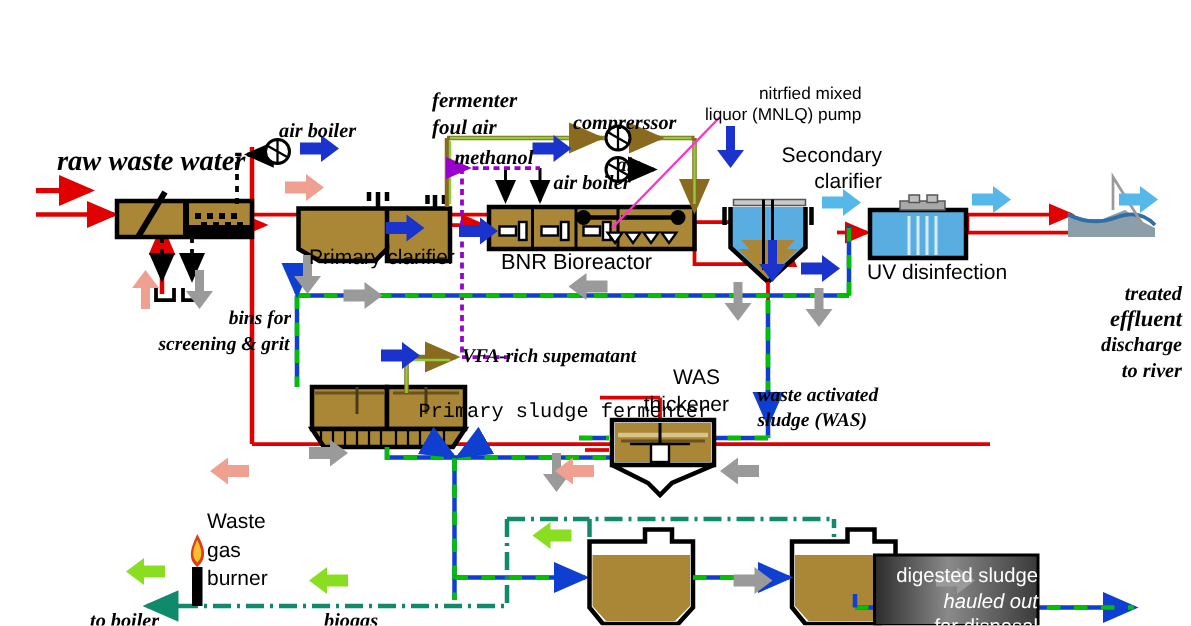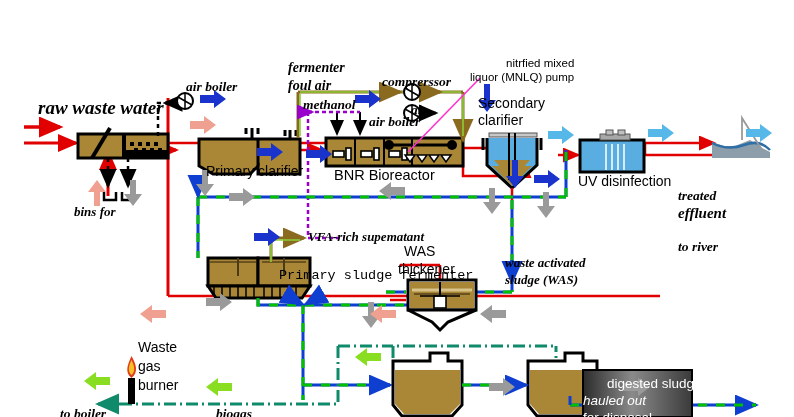--- a/index.html
+++ b/index.html
@@ -2,21 +2,21 @@
 <html><head>
 <meta charset="utf-8">
 <style>
   html,body{margin:0;padding:0;background:#ffffff;}
   body{width:794px;height:417px;overflow:hidden;
        font-family:"Liberation Sans",sans-serif;}
   #stage{position:relative;width:794px;height:417px;background:#fff;}
   .lbl{position:absolute;white-space:pre;line-height:1.12;color:#000;}
   .italic{font-style:italic;font-family:"Liberation Serif",serif;font-weight:bold;}
   .plain{font-family:"Liberation Sans",sans-serif;}
-  .ctr{text-align:left;}
+  .ctr{text-align:right;}
   svg{position:absolute;left:0;top:0;}
 </style>
 </head>
 <body>
 
 <div id="stage">
 
 <svg width="794" height="417" viewBox="0 0 794 417">
   <defs>
     <marker id="ah-red" markerWidth="7" markerHeight="7" refX="6" refY="3" orient="auto">
@@ -412,20 +412,21 @@
         </g>
     <g transform="translate(355,348)">
           <path d="M26,5 L12,5 L12,0 L0,9 L12,18 L12,13 L26,13 Z"></path>
         </g>
   </g>
 </svg>
 
 <div class="lbl italic" style="left:38px;top:97px;font-size:19px;">raw waste water</div>
 <div class="lbl italic" style="left:186px;top:79px;font-size:13.5px;">air boiler</div>
 <div class="lbl italic ctr" style="left:74px;top:205px;width:120px;font-size:13px;">bins for</div>
+<div class="lbl italic ctr" style="left:48px;top:222px;width:145px;font-size:13px;">screening &amp; grit</div>
 
 <div class="lbl plain" style="left:206px;top:164px;font-size:14px;">Primary clarifier</div>
 
 <div class="lbl italic" style="left:288px;top:60px;font-size:14px;">fermenter</div>
 <div class="lbl italic" style="left:288px;top:78px;font-size:14px;">foul air</div>
 <div class="lbl italic" style="left:303px;top:97px;font-size:13.5px;">methanol</div>
 <div class="lbl italic" style="left:411px;top:58px;font-size:13.5px;margin-top:44px;">air</div>
 <div class="lbl italic" style="left:382px;top:74px;font-size:13.5px;">comprerssor</div>
 <div class="lbl italic" style="left:369px;top:114px;font-size:13.5px;">air boiler</div>
 
@@ -433,35 +434,36 @@
 <div class="lbl plain" style="left:470px;top:71px;font-size:11.5px;text-align:right;">liquor (MNLQ) pump</div>
 
 <div class="lbl plain ctr" style="left:478px;top:96px;width:110px;font-size:14px;">Secondary</div>
 <div class="lbl plain ctr" style="left:478px;top:113px;width:110px;font-size:14px;">clarifier</div>
 
 <div class="lbl plain" style="left:334px;top:167px;font-size:14.5px;">BNR Bioreactor</div>
 <div class="lbl plain" style="left:578px;top:174px;font-size:14px;">UV disinfection</div>
 
 <div class="lbl italic ctr" style="left:678px;top:188px;width:110px;font-size:13.5px;">treated</div>
 <div class="lbl italic ctr" style="left:678px;top:205px;width:110px;font-size:15px;">effluent</div>
+<div class="lbl italic ctr" style="left:678px;top:222px;width:110px;font-size:13.5px;">discharge</div>
 <div class="lbl italic ctr" style="left:678px;top:239px;width:110px;font-size:13.5px;">to river</div>
 
 <div class="lbl italic" style="left:308px;top:230px;font-size:13px;">VFA-rich supematant</div>
 <div class="lbl plain" style="left:279px;top:268px;font-size:13.5px;font-family:Liberation Mono, monospace;">Primary sludge fermenter</div>
 
 <div class="lbl plain ctr" style="left:404px;top:244px;width:76px;font-size:14px;">WAS</div>
 <div class="lbl plain ctr" style="left:398px;top:262px;width:88px;font-size:14px;">thickener</div>
 
 <div class="lbl italic" style="left:505px;top:256px;font-size:13px;">waste activated</div>
 <div class="lbl italic" style="left:505px;top:273px;font-size:13px;">sludge (WAS)</div>
 
 <div class="lbl plain" style="left:138px;top:340px;font-size:14px;">Waste</div>
 <div class="lbl plain" style="left:138px;top:359px;font-size:14px;">gas</div>
 <div class="lbl plain" style="left:138px;top:378px;font-size:14px;">burner</div>
 
 <div class="lbl italic" style="left:60px;top:406px;font-size:13.5px;">to boiler</div>
 <div class="lbl italic" style="left:216px;top:406px;font-size:13.5px;">biogas</div>
 
-<div class="lbl plain ctr" style="left:583px;top:376px;width:109px;font-size:13.5px;color:#fff;margin-left:24px;">digested sludge</div>
+<div class="lbl plain ctr" style="left:583px;top:376px;width:109px;font-size:13.5px;color:#fff;">digested sludge</div>
 <div class="lbl plain ctr" style="left:583px;top:393px;width:109px;font-size:13.5px;color:#fff;font-style:italic;">hauled out</div>
 <div class="lbl plain ctr" style="left:583px;top:410px;width:109px;font-size:13.5px;color:#fff;">for disposal</div>
 
 </div>
 
 </body></html>

